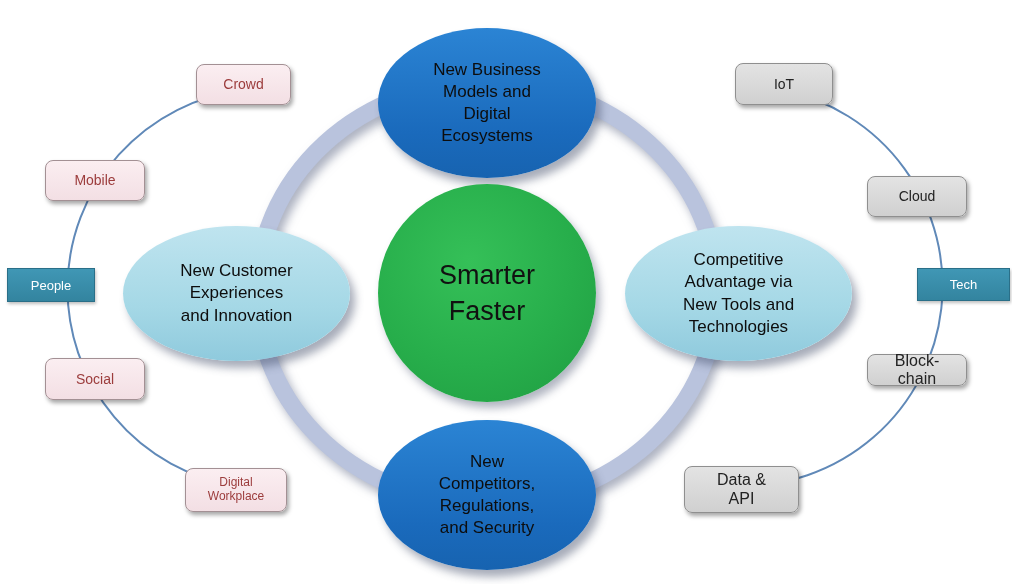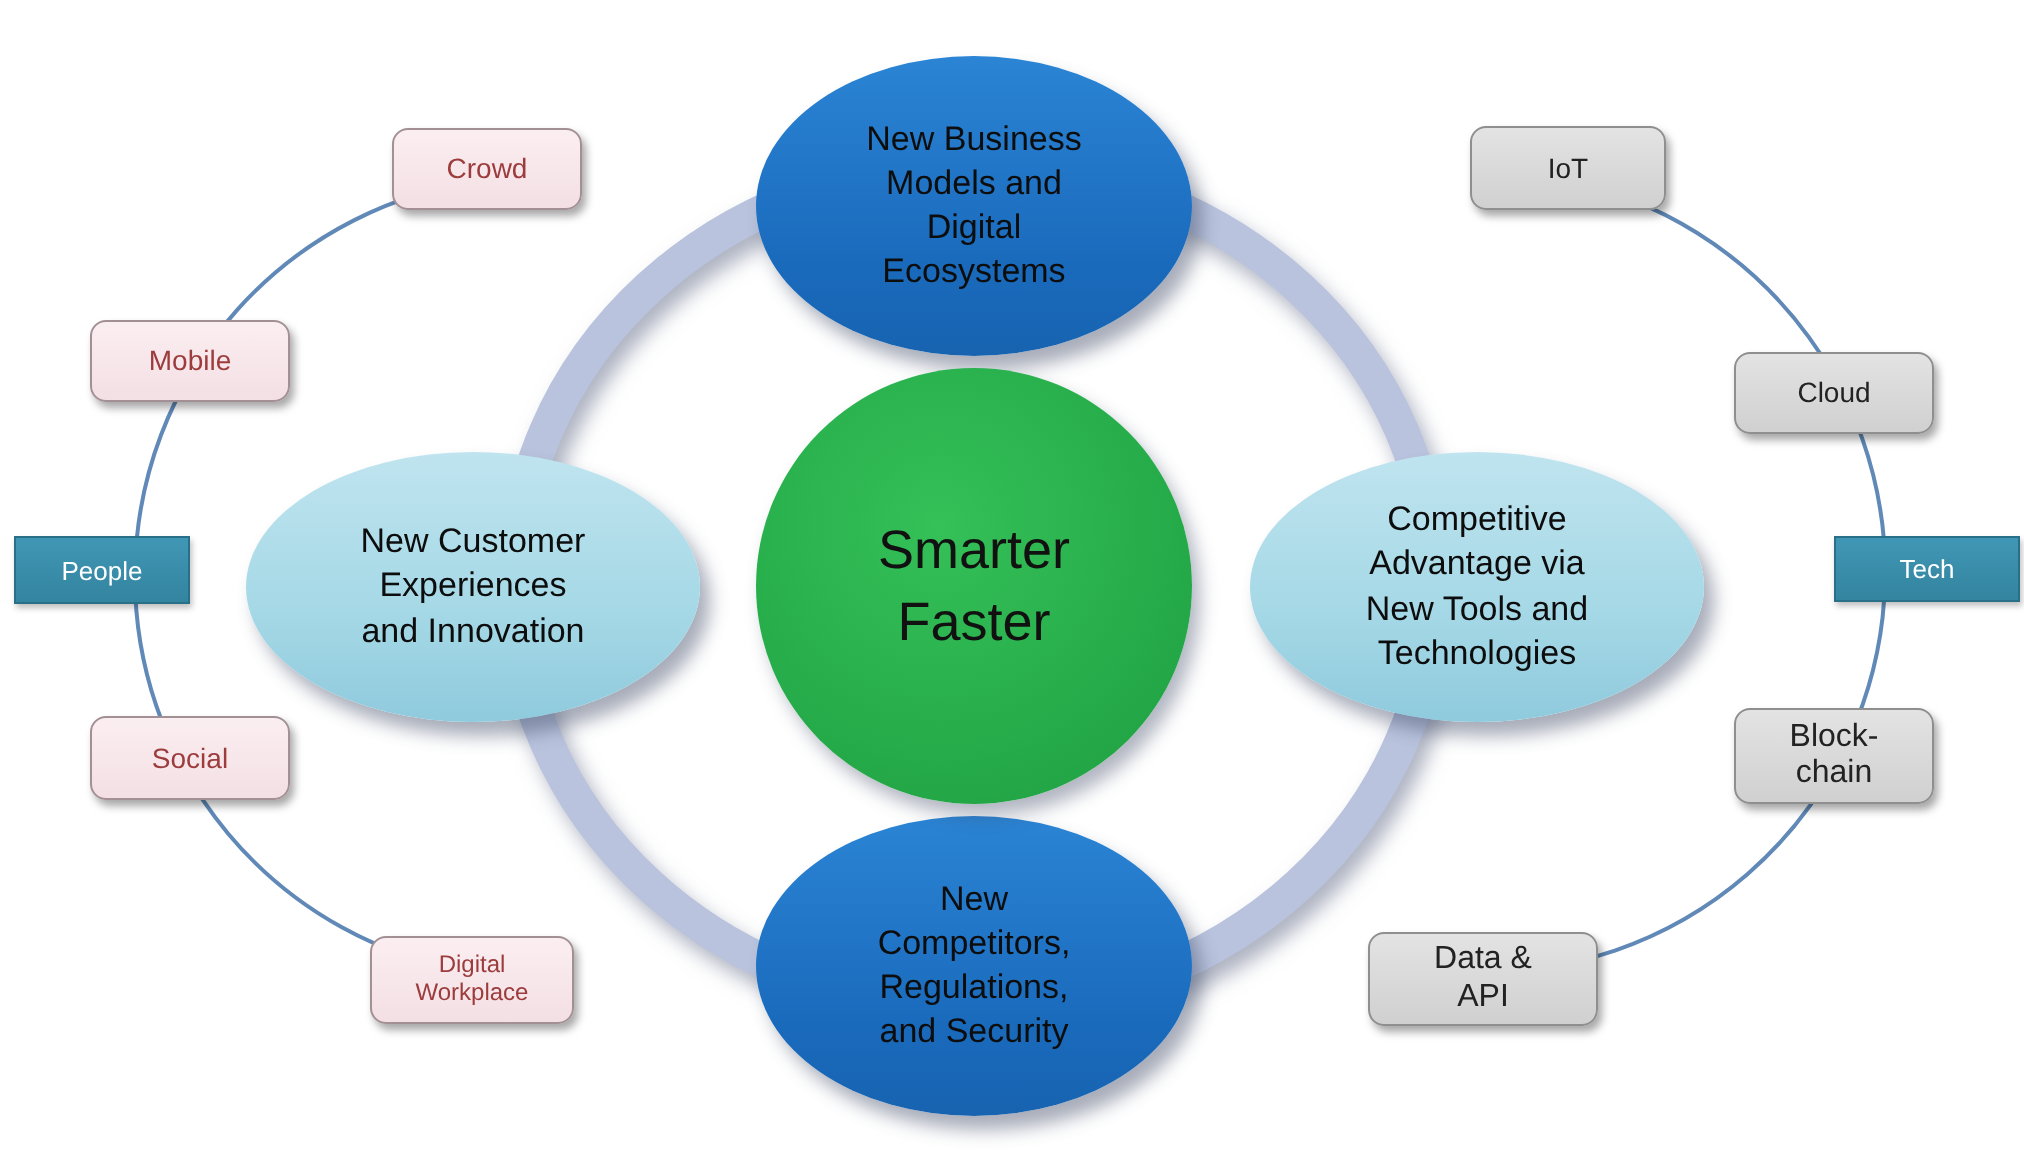--- a/index.html
+++ b/index.html
@@ -91,21 +91,21 @@
     <path d="M 782 90 A 200 200 0 0 1 737 486" fill="none" stroke="#6089b8" stroke-width="2"></path>
   </svg>
 
   <div class="node ellipse ellipse-blue" style="left:378px; top:28px; width:218px; height:150px;">
     <span>New Business
 Models and
 Digital
 Ecosystems</span>
   </div>
 
-  <div class="node ellipse ellipse-blue" style="left:378px; top:408px; width:218px; height:150px;">
+  <div class="node ellipse ellipse-blue" style="left:378px; top:420px; width:218px; height:150px;">
     <span>New
 Competitors,
 Regulations,
 and Security</span>
   </div>
 
   <div class="node ellipse ellipse-light" style="left:123px; top:226px; width:227px; height:135px;">
     <span>New Customer
 Experiences
 and Innovation</span>
@@ -145,21 +145,21 @@
   </div>
 
   <div class="node box box-gray" style="left:735px; top:63px; width:98px; height:42px;">
     <span>IoT</span>
   </div>
 
   <div class="node box box-gray" style="left:867px; top:176px; width:100px; height:41px;">
     <span>Cloud</span>
   </div>
 
-  <div class="node box box-gray box-mid" style="left:867px; top:354px; width:100px; height:48px;justify-content:center;">
+  <div class="node box box-gray box-mid" style="left:867px; top:354px; width:100px; height:32px;justify-content:center;">
     <span>Block-
 chain</span>
   </div>
 
   <div class="node box box-gray box-mid" style="left:684px; top:466px; width:115px; height:47px;">
     <span>Data &amp;
 API</span>
   </div>
 
   <div class="node tag" style="left:917px; top:268px; width:93px; height:33px;">

